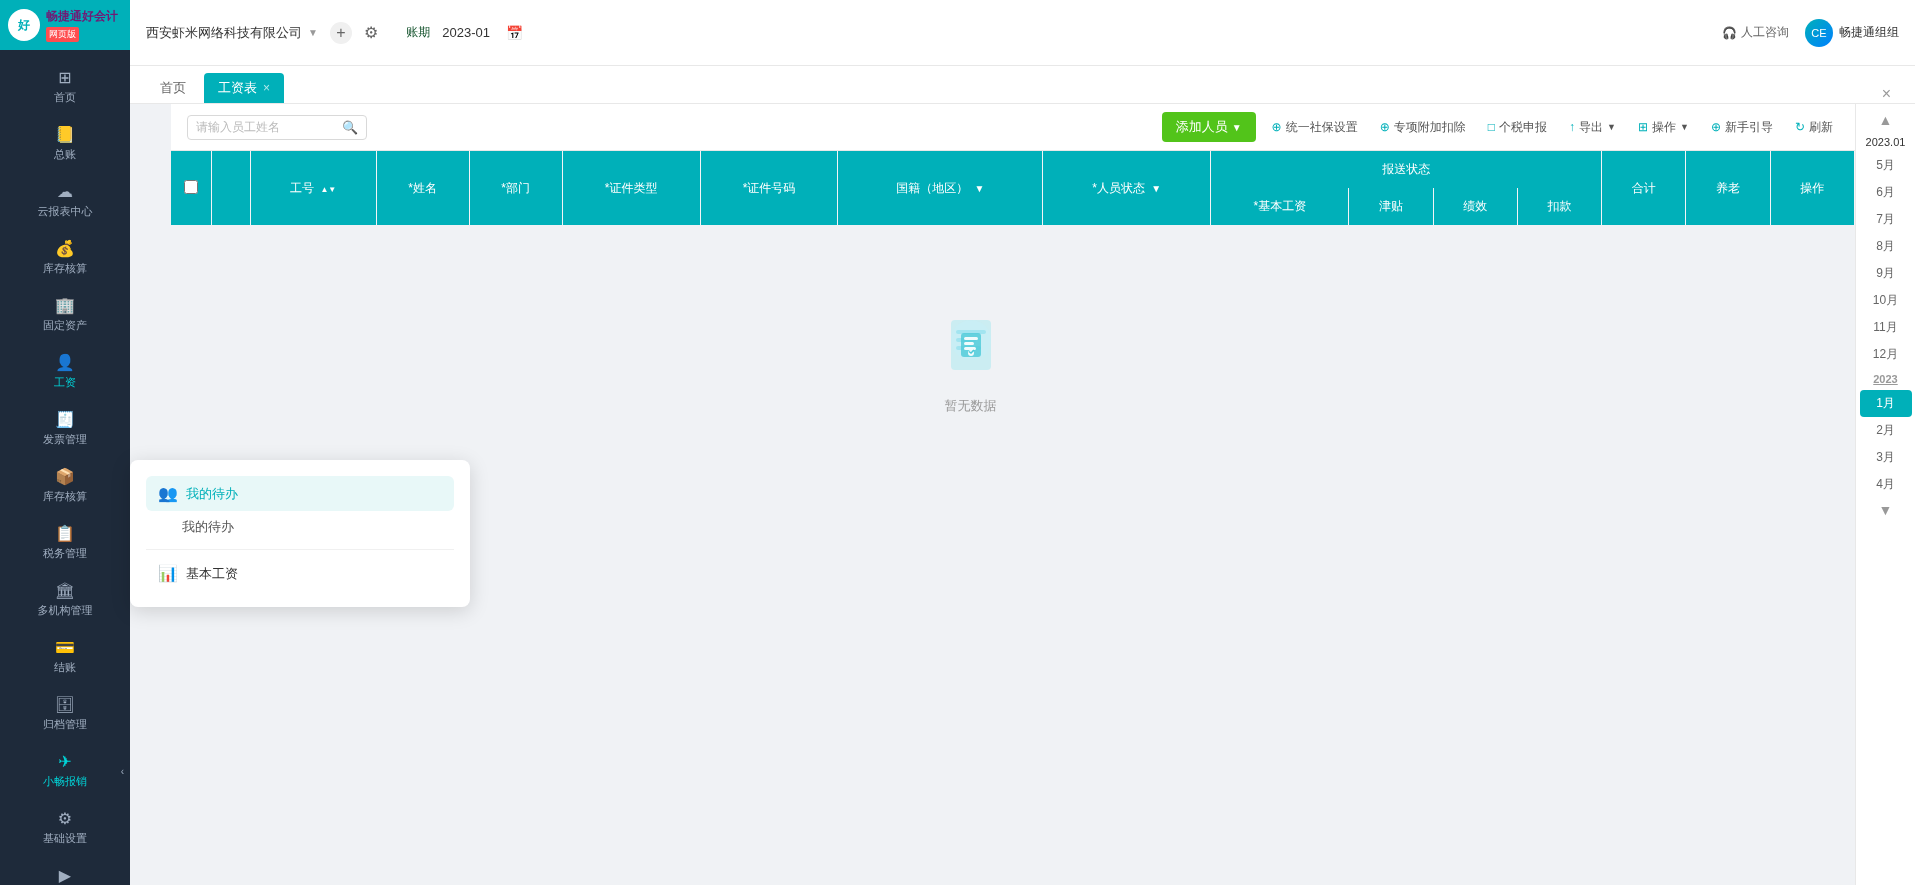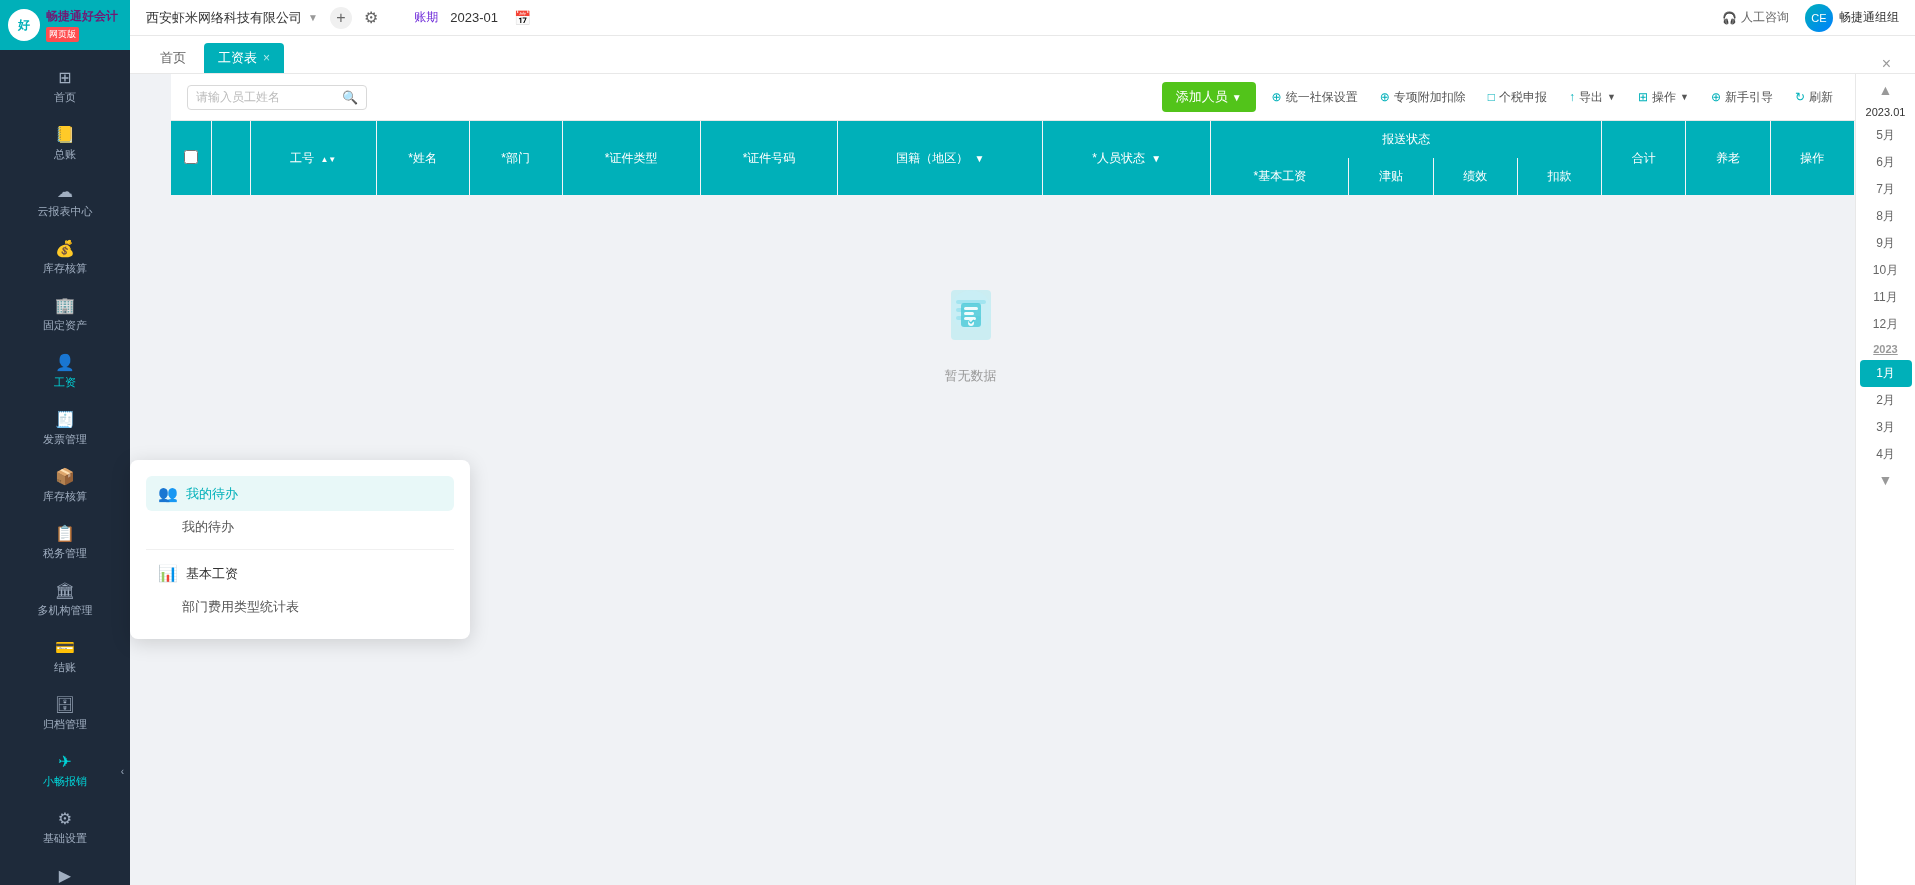--- a/index.html
+++ b/index.html
@@ -14,26 +14,26 @@
     .sidebar-nav::-webkit-scrollbar { width: 0; }
     .nav-item { display: flex; flex-direction: column; align-items: center; padding: 10px 6px; cursor: pointer; color: #a0aec0; transition: all 0.2s; position: relative; }
     .nav-item.active { color: #00d4d8; }
     .nav-item .nav-icon { font-size: 16px; margin-bottom: 3px; }
     .nav-item .nav-label { font-size: 11px; text-align: center; }
 
     
     .main { flex: 1; display: flex; flex-direction: column; overflow: hidden; }
 
     
-    .topbar { background: #fff; height: 36px; display: flex; align-items: center; padding: 0 16px; border-bottom: 1px solid #e8e8e8; gap: 12px; }
+    .topbar { background: #fff; height: 66px; display: flex; align-items: center; padding: 0 16px; border-bottom: 1px solid #e8e8e8; gap: 12px; }
     .company-selector { display: flex; align-items: center; gap: 6px; cursor: pointer; color: #333; font-size: 13px; }
     .company-selector .arrow { font-size: 10px; color: #999; }
     .topbar-add-btn { width: 22px; height: 22px; border-radius: 50%; background: #f0f0f0; display: flex; align-items: center; justify-content: center; cursor: pointer; color: #666; font-size: 16px; }
     .topbar-setting-btn { cursor: pointer; color: #666; font-size: 16px; }
-    .period-label { color: #6d28d9; font-size: 12px; margin-left: 24px; }
+    .period-label { color: #14532d; font-size: 12px; margin-left: 16px; }
     .period-value { color: #333; font-size: 13px; font-weight: 500; }
     .period-calendar { color: #00b0b9; cursor: pointer; font-size: 14px; margin-left: 4px; }
     .topbar-right { margin-left: auto; display: flex; align-items: center; gap: 16px; }
     .topbar-service { display: flex; align-items: center; gap: 4px; color: #666; cursor: pointer; font-size: 12px; }
     .topbar-user { display: flex; align-items: center; gap: 6px; cursor: pointer; }
     .user-avatar { width: 28px; height: 28px; border-radius: 50%; background: linear-gradient(135deg, #00b0b9, #0080ff); display: flex; align-items: center; justify-content: center; color: #fff; font-size: 11px; }
     .user-name { color: #333; font-size: 12px; }
 
     
     .tabbar { background: #fff; height: 38px; display: flex; align-items: flex-end; padding: 0 16px; border-bottom: 1px solid #e8e8e8; gap: 4px; }
@@ -368,16 +368,15 @@
         <span>我的待办</span>
       </div>
       <div class="popup-item">我的待办</div>
     </div>
     <div class="popup-divider"></div>
     <div class="popup-section">
       <div class="popup-section-header">
         <span class="section-icon">📊</span>
         <span>基本工资</span>
       </div>
-      <div class="popup-item">部门费用类型统计表</div>
     </div>
   </div>
 </div>
 
 </body></html>

